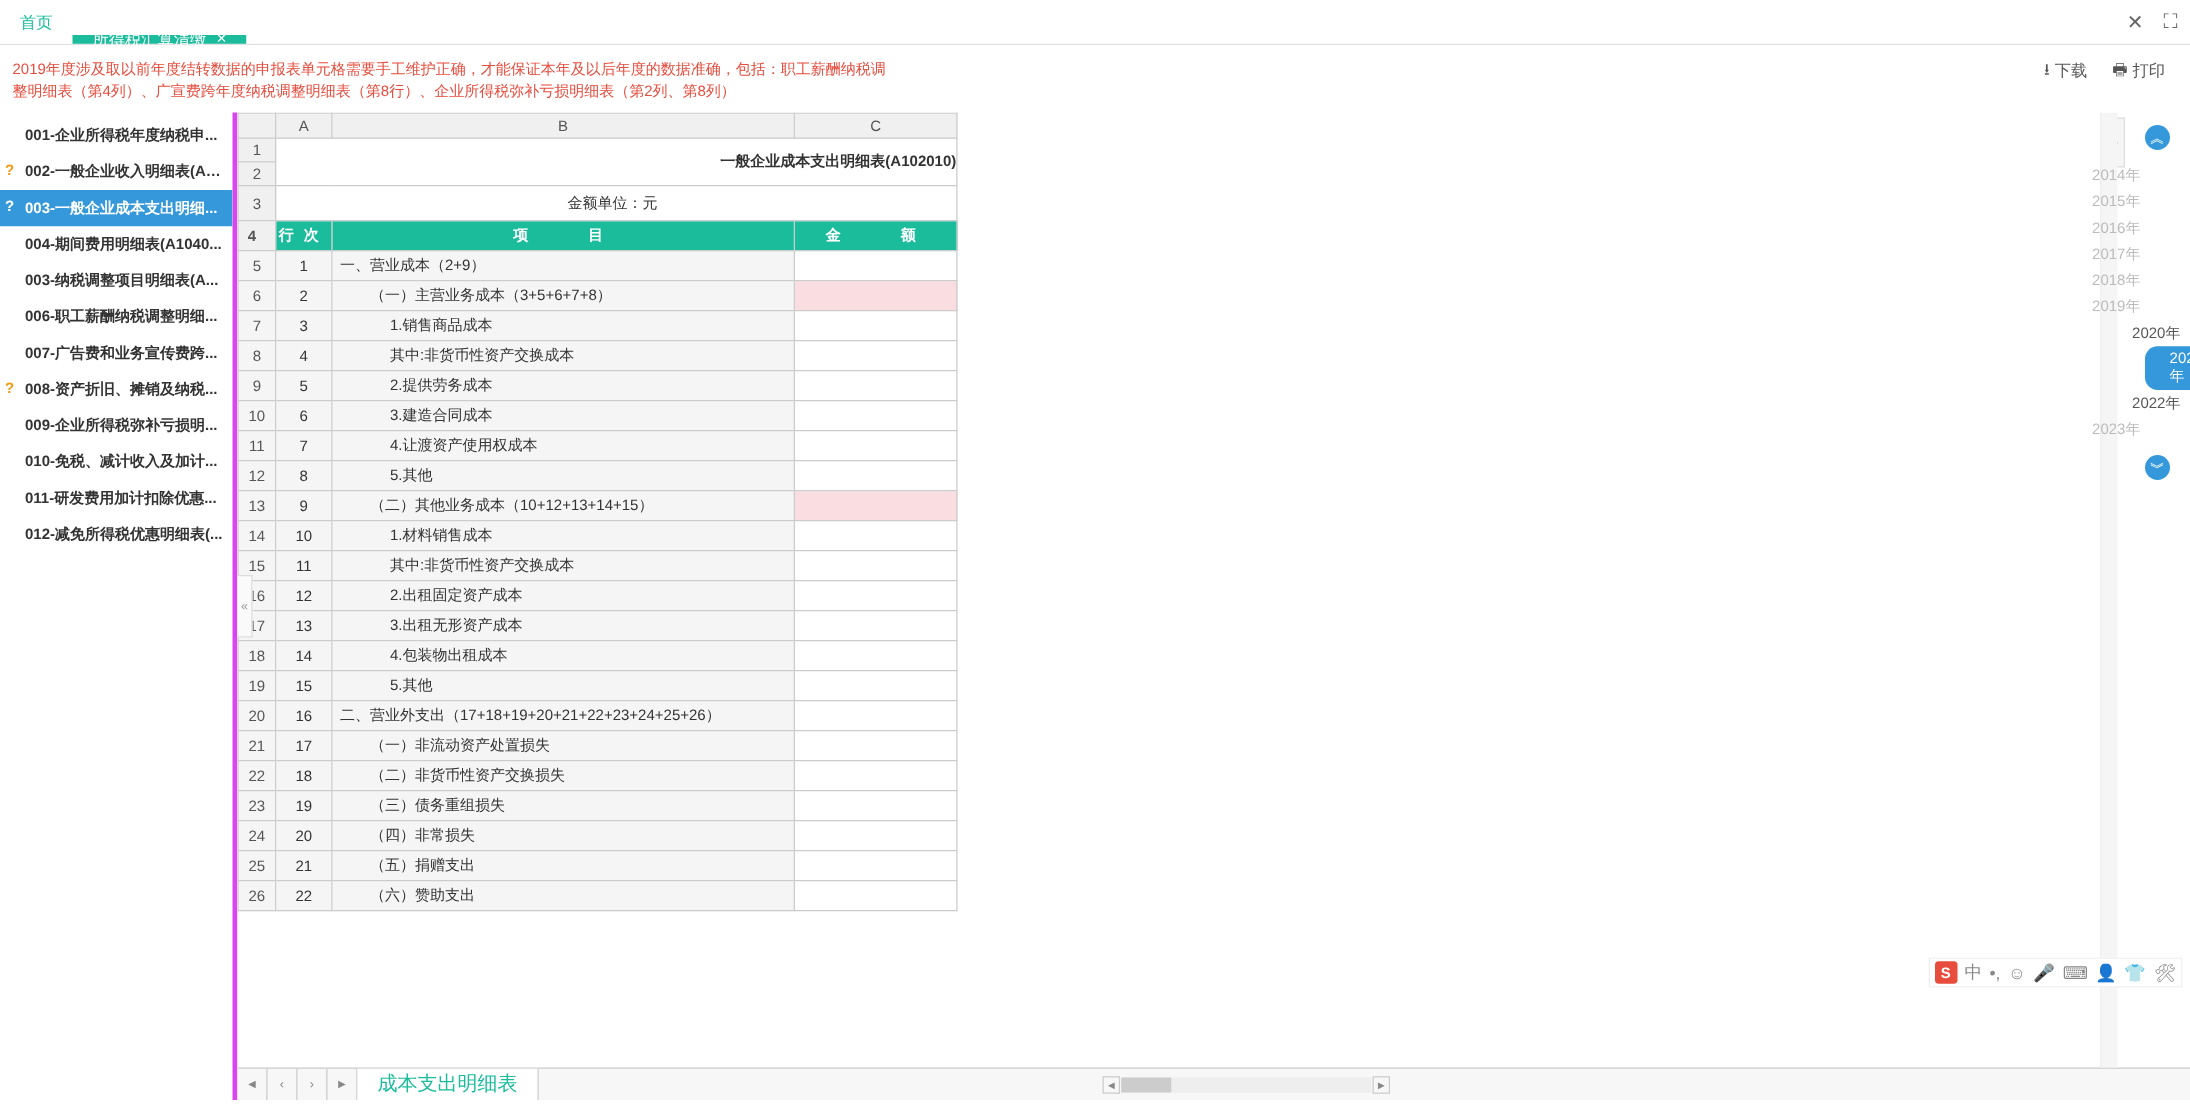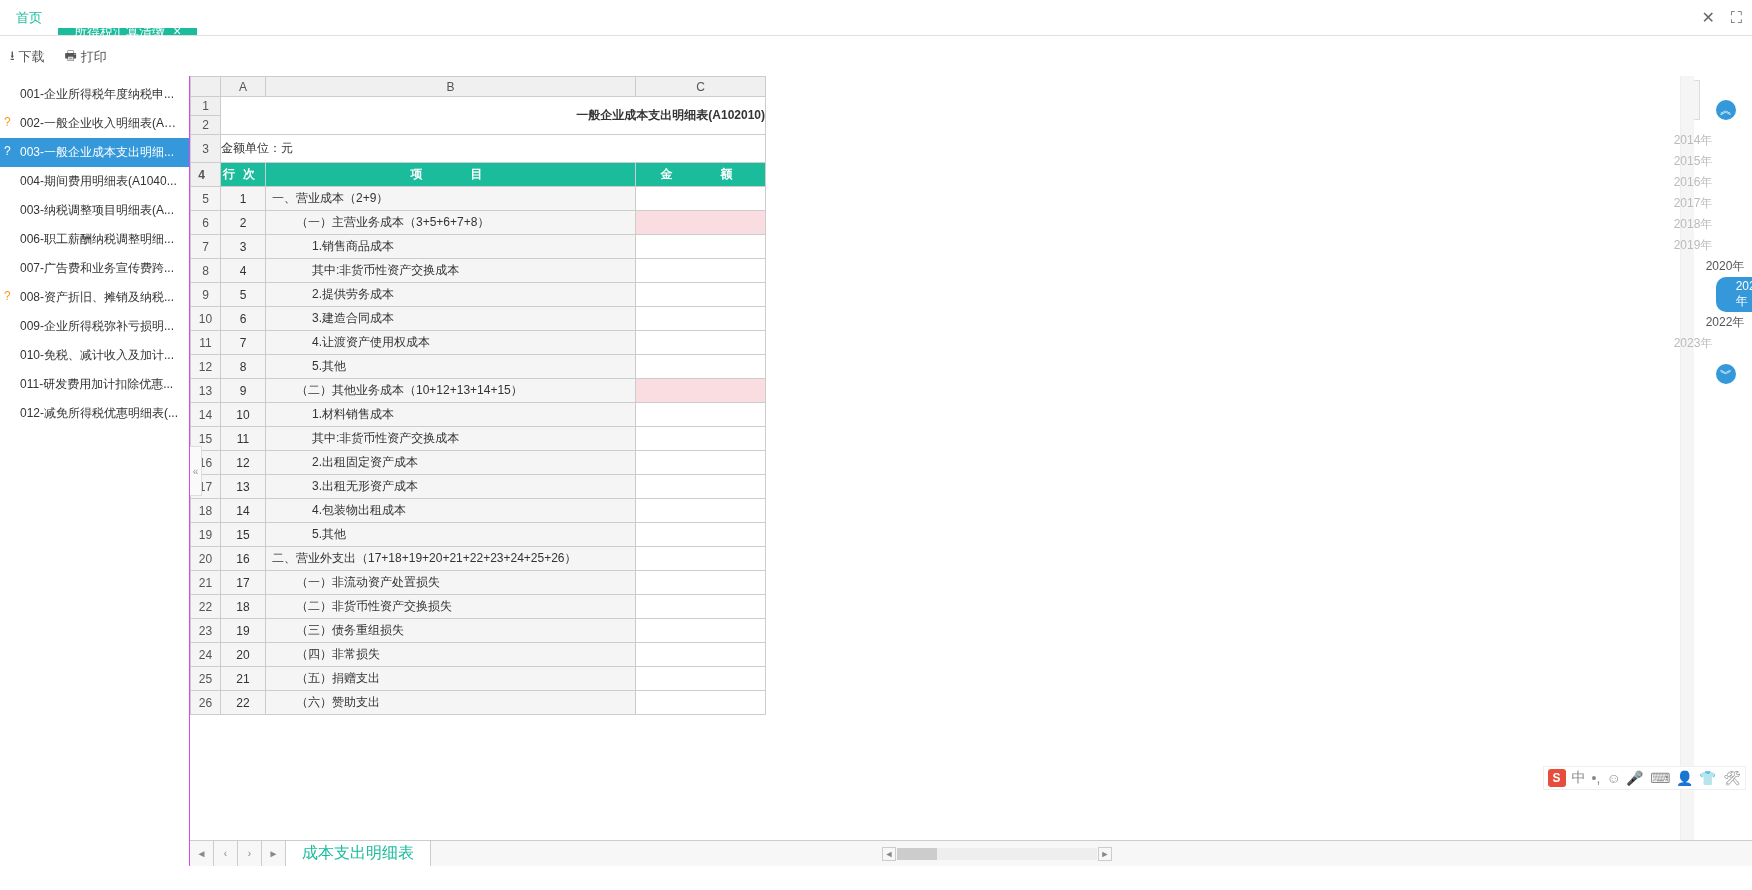--- a/index.html
+++ b/index.html
@@ -9,37 +9,37 @@
 .top-tab.home { color: #1ABC9C; background: #fff; }
 .top-tab.active { background: #1ABC9C; color: #fff; position: relative; margin-top: 28px; }
 .top-tab .close { margin-left: 8px; font-size: 14px; cursor: pointer; }
 .top-rightbtns { margin-left: auto; display: flex; align-items: center; padding-right: 10px; gap: 16px; }
 .top-rightbtns .icon { font-size: 16px; color: #666; cursor: pointer; }
 .notice-bar { padding: 10px 20px 8px 10px; display: flex; justify-content: space-between; align-items: flex-start; }
 .notice-text { color: #E74C3C; font-size: 12px; max-width: 700px; line-height: 1.5; }
 .action-btns { display: flex; gap: 20px; color: #555; font-size: 13px; }
 .action-btn { cursor: pointer; display: flex; align-items: center; gap: 4px; }
 .main-area { display: flex; height: calc(100vh - 100px); position: relative; }
-.left-nav { width: 190px; border-right: 1px solid #d946ef; background: #fff; overflow-y: auto; padding-top: 4px; }
+.left-nav { width: 190px; border-right: 4px solid #d946ef; background: #fff; overflow-y: auto; padding-top: 4px; font-weight: bold; }
 .left-nav-item { padding: 6px 8px 6px 20px; font-size: 12px; cursor: pointer; white-space: nowrap; overflow: hidden; text-overflow: ellipsis; position: relative; color: #333; }
 .left-nav-item.active { background: #3498DB; color: #fff; }
 .left-nav-item .qmark { position: absolute; left: 4px; top: 6px; color: #F39C12; font-size: 12px; }
 .left-nav-item.active .qmark { color: #fff; }
 .left-collapse { position: absolute; left: 190px; top: 50%; transform: translateY(-50%); background: #fafafa; border: 1px solid #ddd; border-left: none; width: 12px; height: 50px; display: flex; align-items: center; justify-content: center; cursor: pointer; z-index: 5; font-size: 10px; color: #999; }
 .sheet-area { flex: 1; background: #fff; position: relative; overflow: hidden; display: flex; flex-direction: column; }
 .sheet-grid { flex: 1; overflow: auto; }
 .grid-table { border-collapse: collapse; }
 .grid-table th, .grid-table td { border: 1px solid #ccc; font-size: 12px; }
 .col-hdr { background: #f0f0f0; text-align: center; height: 20px; font-weight: normal; color: #555; }
 .row-hdr { background: #f0f0f0; text-align: center; width: 30px; color: #555; }
 .colA { width: 45px; text-align: center; }
 .colB { width: 370px; }
 .colC { width: 130px; }
 .title-cell { text-align: right; font-size: 16px; font-weight: bold; height: 38px; margin-top: 44px; }
-.unit-cell { text-align: left; padding-right: 6px; height: 28px; }
+.unit-cell { text-align: center; padding-right: 6px; height: 28px; }
 .hdr-row td { background: #1ABC9C; color: #fff; text-align: center; font-weight: bold; height: 24px; letter-spacing: 8px; }
 .data-row td { height: 24px; background: #f5f5f5; }
 .data-row .colB { padding-left: 6px; background: #f5f5f5; }
 .data-row .colC { background: #fff; }
 .pink .colC { background: #fadde0; }
 .indent1 { padding-left: 30px !important; }
 .indent2 { padding-left: 46px !important; }
 .indent3 { padding-left: 46px !important; }
 .sheet-tabs { height: 26px; border-top: 1px solid #ccc; display: flex; align-items: stretch; background: #f7f7f7; }
 .sheet-nav-btn { width: 24px; display: flex; align-items: center; justify-content: center; border-right: 1px solid #ccc; cursor: pointer; color: #888; font-size: 10px; }
@@ -68,20 +68,21 @@
     <span>所得税汇算清缴</span>
     <span class="close">×</span>
   </div>
   <div class="top-rightbtns">
     <span class="icon">✕</span>
     <span class="icon">⛶</span>
   </div>
 </div>
 
 <div class="notice-bar">
+  <div class="notice-text">2019年度涉及取以前年度结转数据的申报表单元格需要手工维护正确，才能保证本年及以后年度的数据准确，包括：职工薪酬纳税调整明细表（第4列）、广宣费跨年度纳税调整明细表（第8行）、企业所得税弥补亏损明细表（第2列、第8列）</div>
   <div class="action-btns">
     <div class="action-btn">
       <span>⭳</span>
       <span>下载</span>
     </div>
     <div class="action-btn">
       <span>🖶</span>
       <span>打印</span>
     </div>
   </div>

